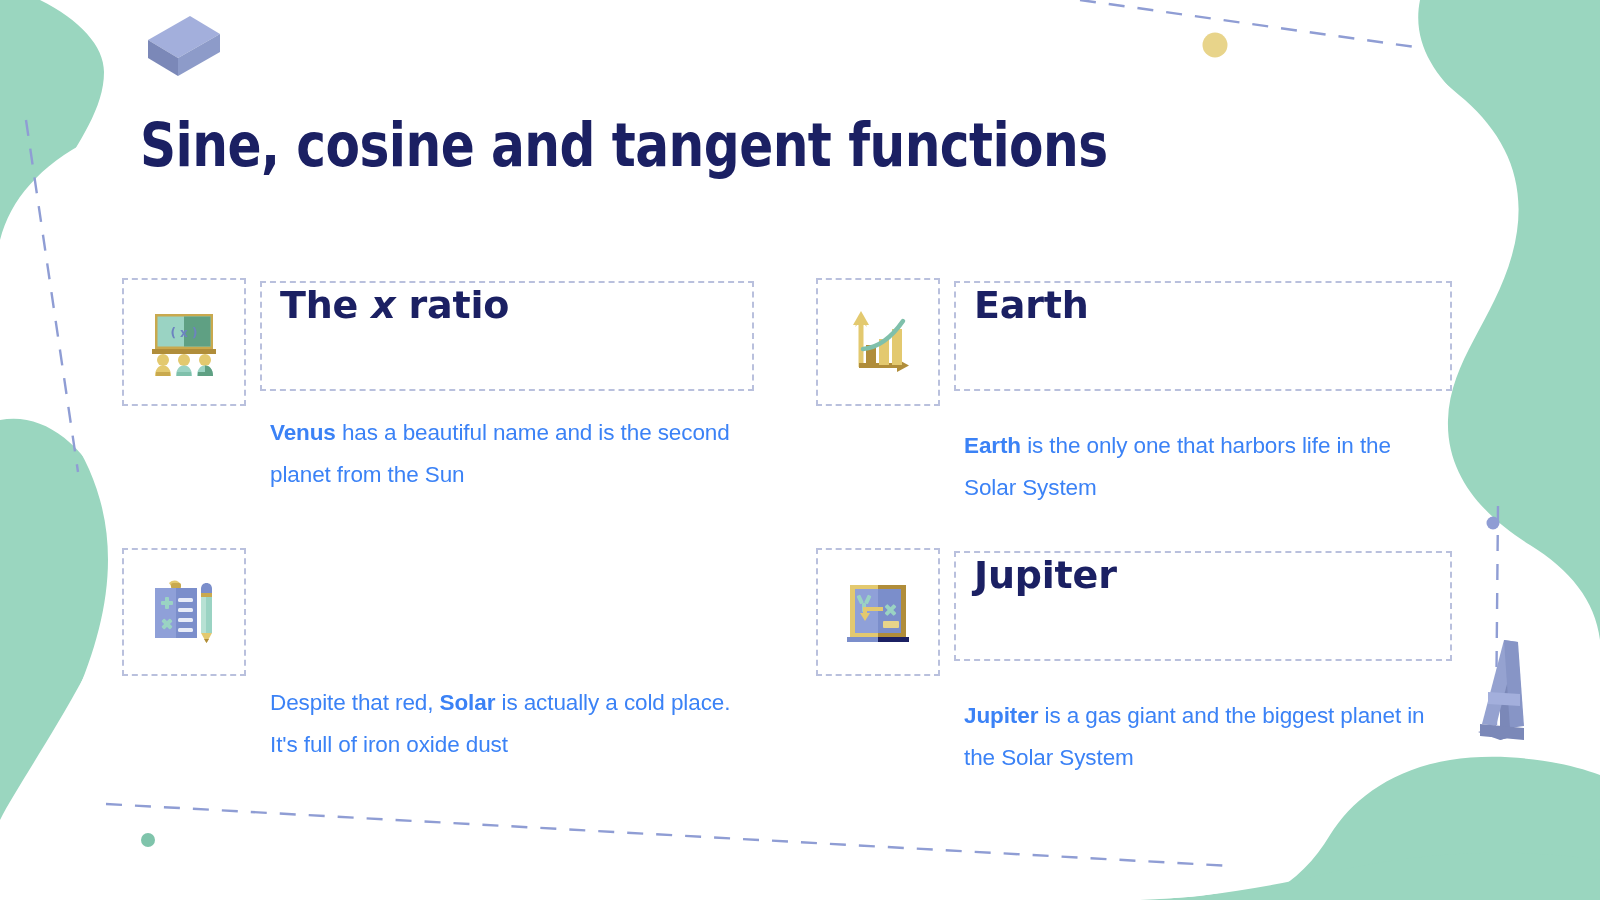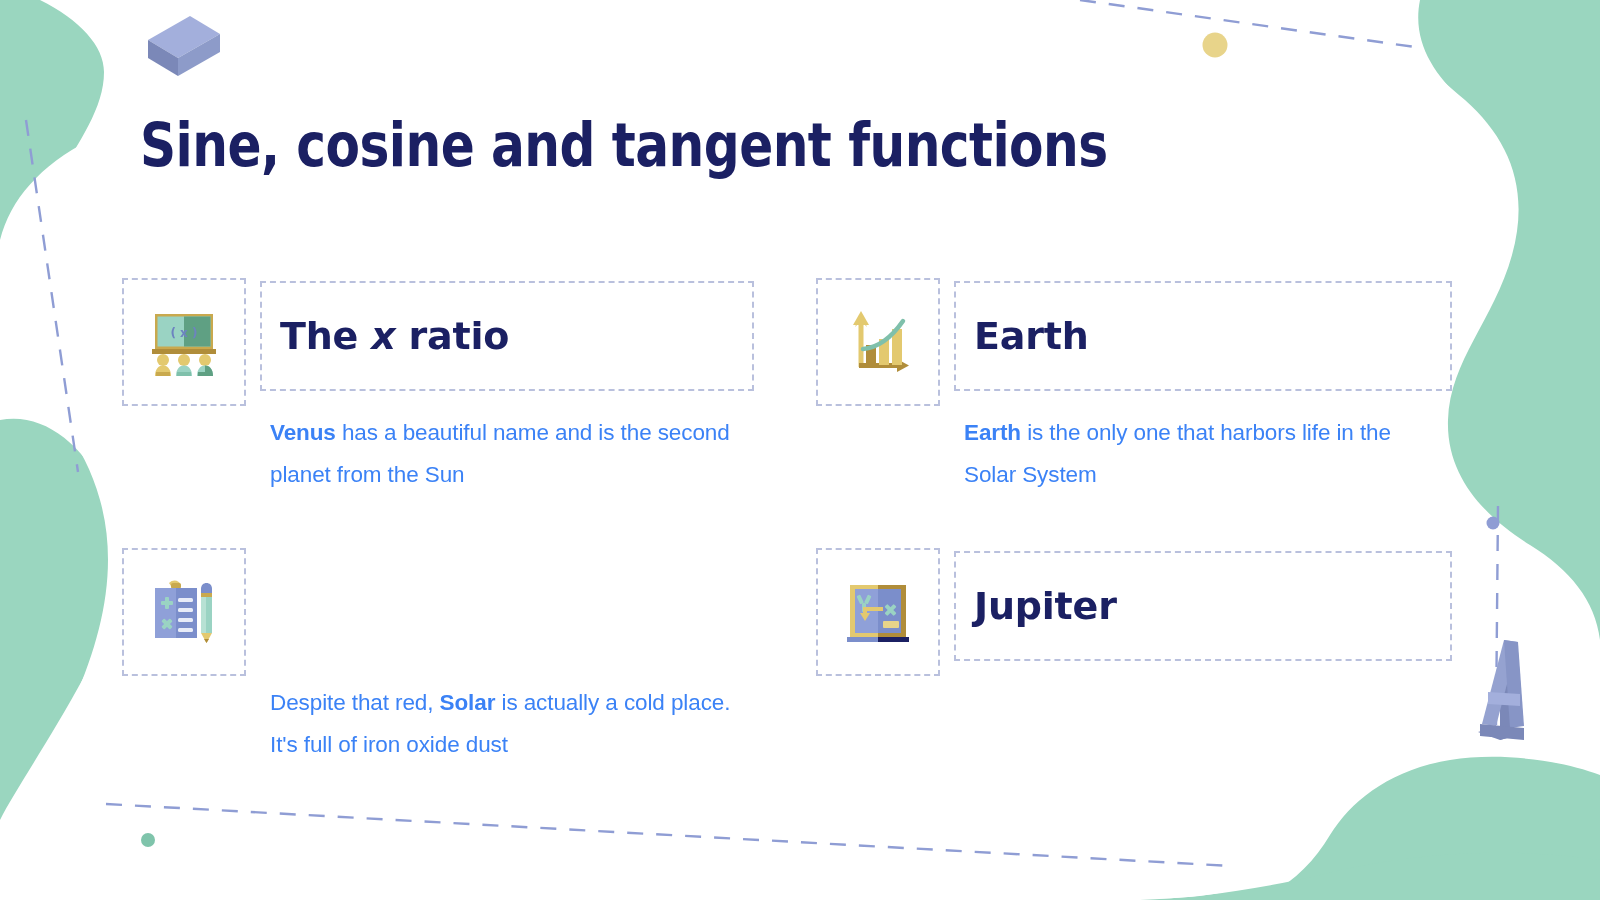--- a/index.html
+++ b/index.html
@@ -87,21 +87,21 @@
     align-items: center;
     justify-content: center;
     flex: 0 0 124px;
   }
 
   .title-box {
     margin-left: 14px;
     flex: 1 1 auto;
     border: 2px dashed #b9c0dd;
     display: flex;
-    align-items: center;
+    align-items: flex-start;
     padding-left: 18px;
     height: 110px;
     align-self: flex-start;
     margin-top: 3px;
   }
 
   .card-title {
     font-size: 38px;
     font-weight: 700;
     color: #1b2063;
@@ -116,21 +116,21 @@
     left: 148px;
     top: 134px;
     width: 470px;
     font-size: 22.5px;
     line-height: 1.86;
     color: #3b82f6;
     font-family: Liberation Sans, sans-serif;
     letter-spacing: -0.1px;
   }
   .card.c-tr .card-body,
-  .card.c-br .card-body { width: 480px; }
+  .card.c-br .card-body { width: 480px; margin-top: 13px; }
 
   .card-body b { font-weight: 700; }
 
   
   .icon-art { width: 74px; height: 74px; display: block; }
 </style>
 </head>
 <body>
 
 <div id="slide">
@@ -347,17 +347,20 @@
               <rect x="42" y="46" width="16" height="7" rx="1" fill="#e8d48a"></rect>
 
               <rect x="6" y="62" width="62" height="5" fill="#7b8ecb"></rect>
               <rect x="37" y="62" width="31" height="5" fill="#1b2063"></rect>
             </svg>
           </div>
           <div class="title-box">
             <div class="card-title">Jupiter</div>
           </div>
         </div>
+        <div class="card-body">
+          <b>Jupiter</b><span> is a gas giant and the biggest planet in the Solar System</span>
+        </div>
       </div>
 
     </div>
   </div>
 </div>
 
 </body></html>

